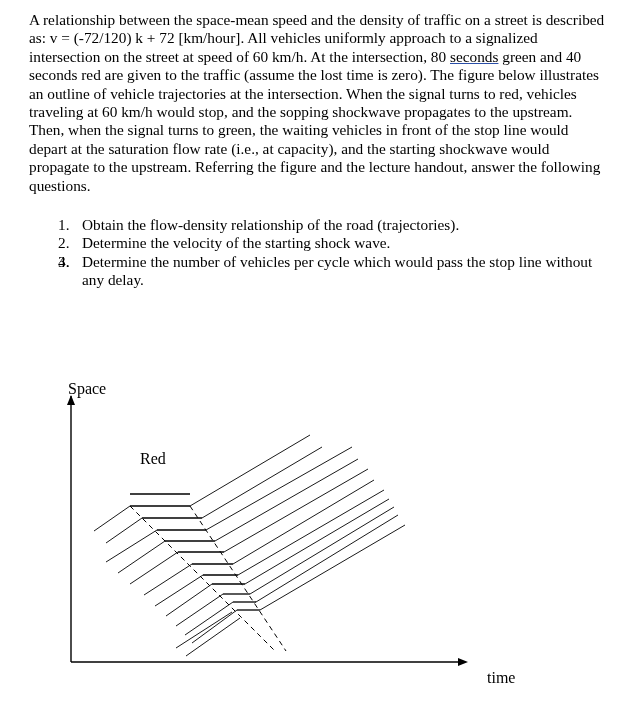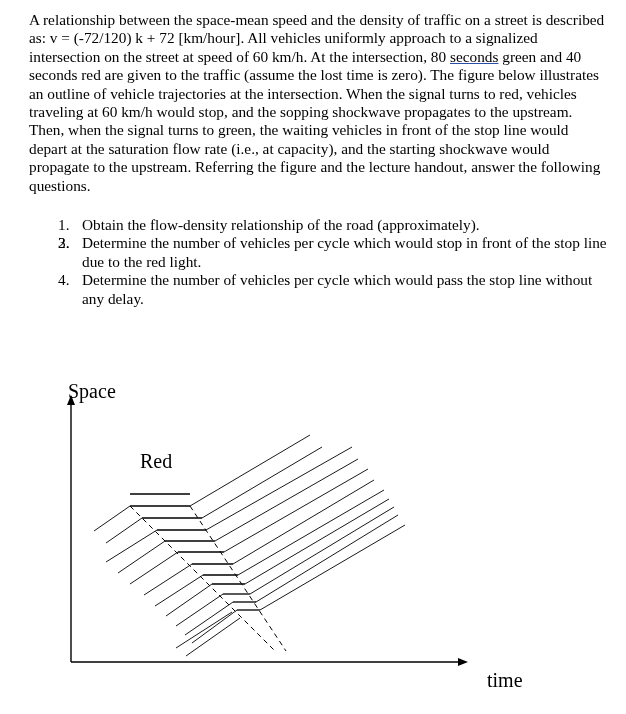--- a/index.html
+++ b/index.html
@@ -4,33 +4,33 @@
   <style>
     html, body { margin: 0; padding: 0; background: #ffffff; }
     body { width: 626px; height: 714px; position: relative; overflow: hidden; color: #000; }
     .doc { position: absolute; left: 0; top: 0; width: 548px; height: 714px; font-family: "Liberation Serif", serif; }
     .para { position: absolute; left: 29px; top: 11px; width: 580px; font-size: 15.3px; line-height: 18.4px; margin: 0; }
     .para .ul { text-decoration: underline; text-decoration-color: #2b4fa8; text-decoration-style: solid; }
     ol.qs { position: absolute; left: 0; top: 216px; margin: 0; padding: 0; list-style: none; width: 626px; font-size: 15.3px; line-height: 18.4px; }
     ol.qs li { position: relative; padding-left: 82px; width: 530px; }
     ol.qs li .num { position: absolute; left: 58px; top: 0; }
     svg.fig { position: absolute; left: 0; top: 360px; }
-    .lbl { position: absolute; font-family: "Liberation Serif", serif; font-size: 20px; }
+    .lbl { position: absolute; font-family: "Liberation Serif", serif; font-size: 16px; }
   </style>
 </head>
 <body>
 
 <div class="doc">
 
   <p class="para"><span>A relationship between the space-mean speed and the density of traffic on a street is described as: v = (-72/120) k + 72 [km/hour]. All vehicles uniformly approach to a signalized intersection on the street at speed of 60 km/h. At the intersection, 80 </span><span class="ul">seconds</span><span> green and 40 seconds red are given to the traffic (assume the lost time is zero). The figure below illustrates an outline of vehicle trajectories at the intersection. When the signal turns to red, vehicles traveling at 60 km/h would stop, and the sopping shockwave propagates to the upstream. Then, when the signal turns to green, the waiting vehicles in front of the stop line would depart at the saturation flow rate (i.e., at capacity), and the starting shockwave would propagate to the upstream. Referring the figure and the lecture handout, answer the following questions.</span></p>
 
   <ol class="qs">
-    <li><span class="num">1.</span><span>Obtain the flow-density relationship of the road (approximately).</span></li>
-    <li><span class="num">2.</span></li>
-    <li><span class="num">3.</span><span>Determine the number of vehicles per cycle which would stop in front of the stop line due to the red light.</span></li>
+    <li><span class="num">1.</span><span>Obtain the flow-density relationship of the road (trajectories).</span></li>
+    <li><span class="num">2.</span><span>Determine the velocity of the starting shock wave.</span></li>
+    <li><span class="num">3.</span></li>
     <li><span class="num">4.</span><span>Determine the number of vehicles per cycle which would pass the stop line without any delay.</span></li>
   </ol>
 
   <svg class="fig" width="626" height="354" viewBox="0 0 626 354">
     <defs>
       <marker id="arrowUp" markerWidth="8" markerHeight="10" refX="4" refY="1" orient="auto">
         <path d="M0,10 L4,0 L8,10 Z" fill="#000"></path>
       </marker>
     </defs>
 

